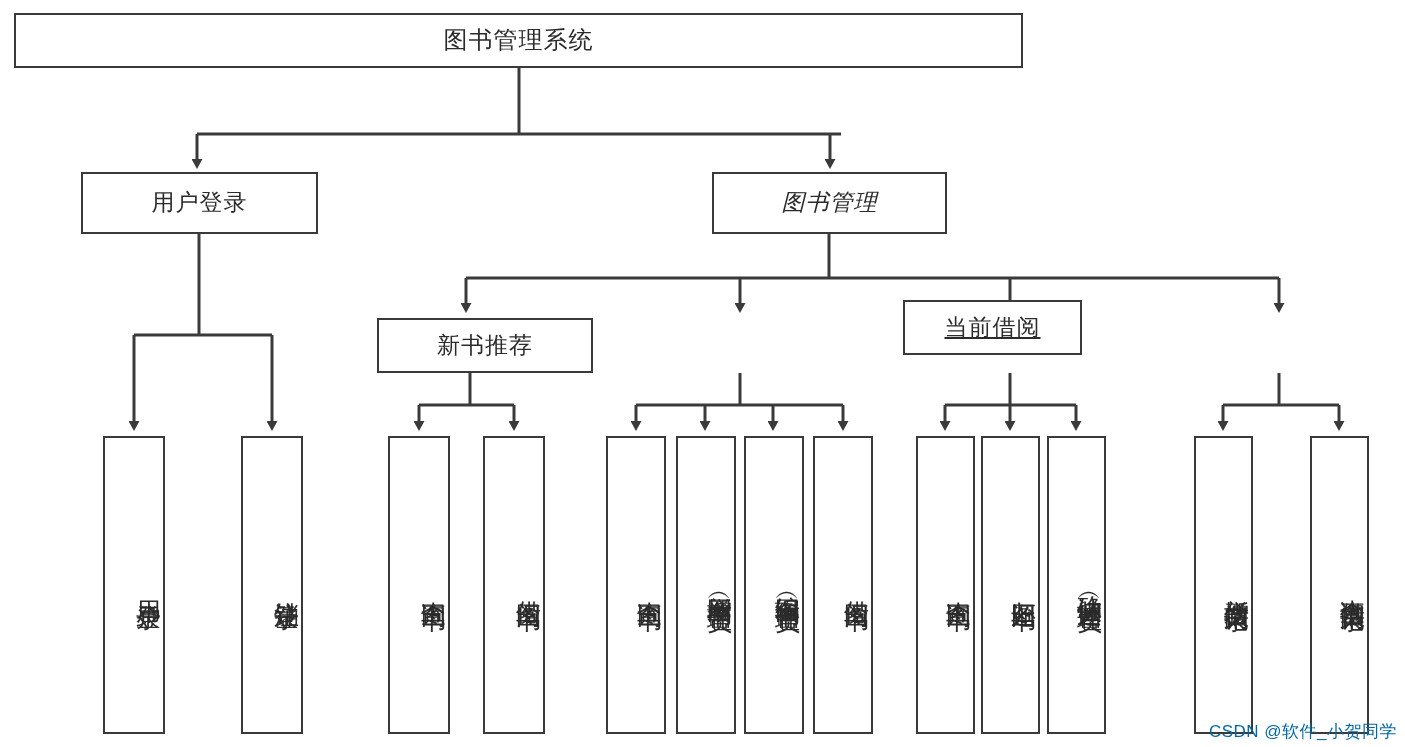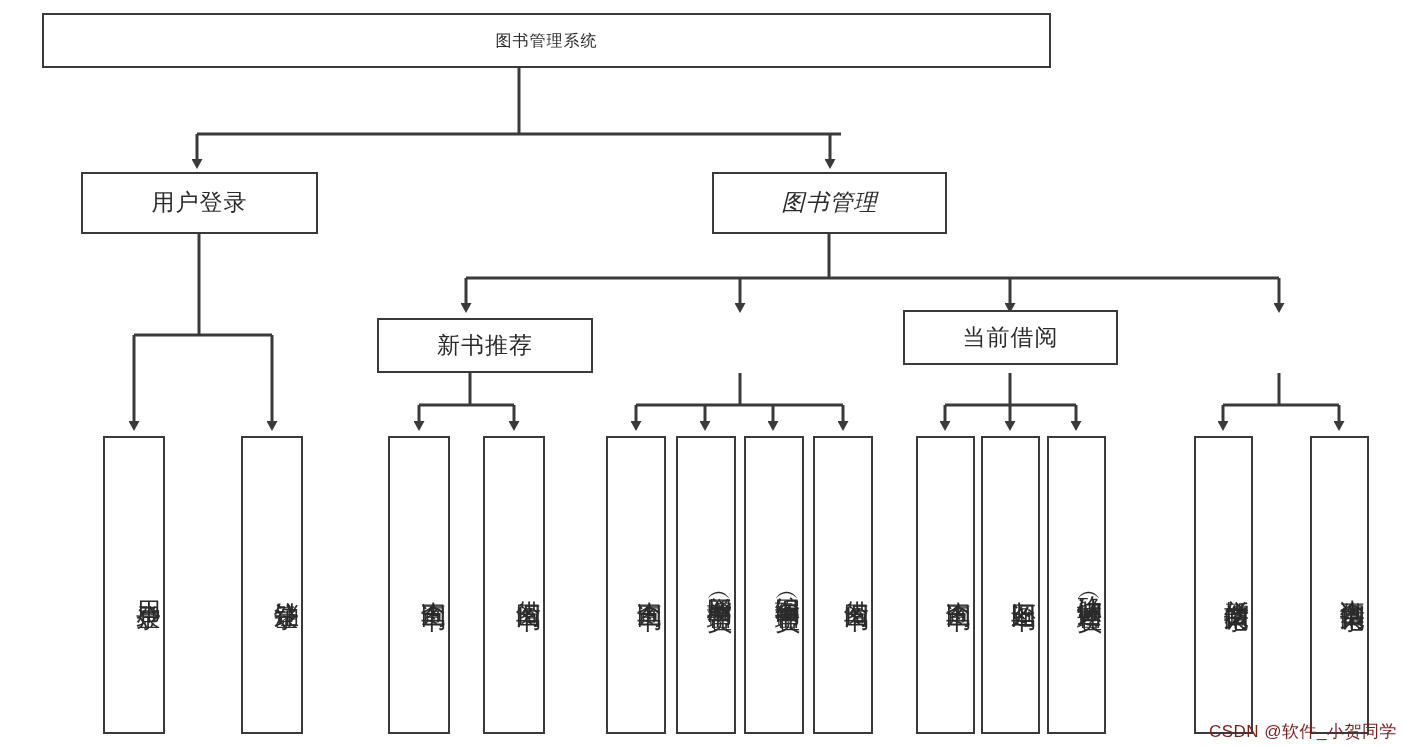--- a/index.html
+++ b/index.html
@@ -34,22 +34,21 @@
     align-items: center;
     justify-content: center;
     color: #2b2b2b;
   }
   .node.h {
     font-size: 23px;
     letter-spacing: 1px;
     line-height: 1.1;
   }
   .node.root {
-    font-size: 16px;
-    margin-left: 28px;
+    font-size: 24px;
   }
   .node.v {
     writing-mode: vertical-rl;
     text-orientation: upright;
     font-size: 25px;
     line-height: 1.12;
     letter-spacing: 2px;
     padding: 6px 0;
     align-items: flex-start;
     justify-content: center;
@@ -57,21 +56,21 @@
   .node.v .vtxt {
     writing-mode: vertical-rl;
     text-orientation: upright;
     white-space: nowrap;
   }
   .watermark {
     position: absolute;
     right: 8px;
     bottom: 4px;
     font-size: 17px;
-    color: #7f1d1d;
+    color: #0369a1;
     letter-spacing: 0.5px;
     white-space: nowrap;
   }
 </style>
 </head>
 <body>
 
 <div id="canvas">
 
   <svg id="wires" viewBox="0 0 1405 747">
@@ -134,21 +133,21 @@
 
   <div class="node h" style="left:712px; top:172px; width:235px; height:62px;font-style:italic;">
     <span>图书管理</span>
   </div>
 
   <div class="node h" style="left:362px; top:318px; width:216px; height:55px;margin-left:15px;">
     <span>新书推荐</span>
   </div>
 
 
-  <div class="node h" style="left:903px; top:310px; width:215px; height:55px;">
+  <div class="node h" style="left:903px; top:300px; width:179px; height:55px;text-decoration:underline;">
     <span>当前借阅</span>
   </div>
 
 
   <div class="node v" style="left:103px; top:436px; width:62px; height:298px;">
     <span class="vtxt">用户登录</span>
   </div>
 
   <div class="node v" style="left:241px; top:436px; width:62px; height:298px;">
     <span class="vtxt">注销登录</span>

